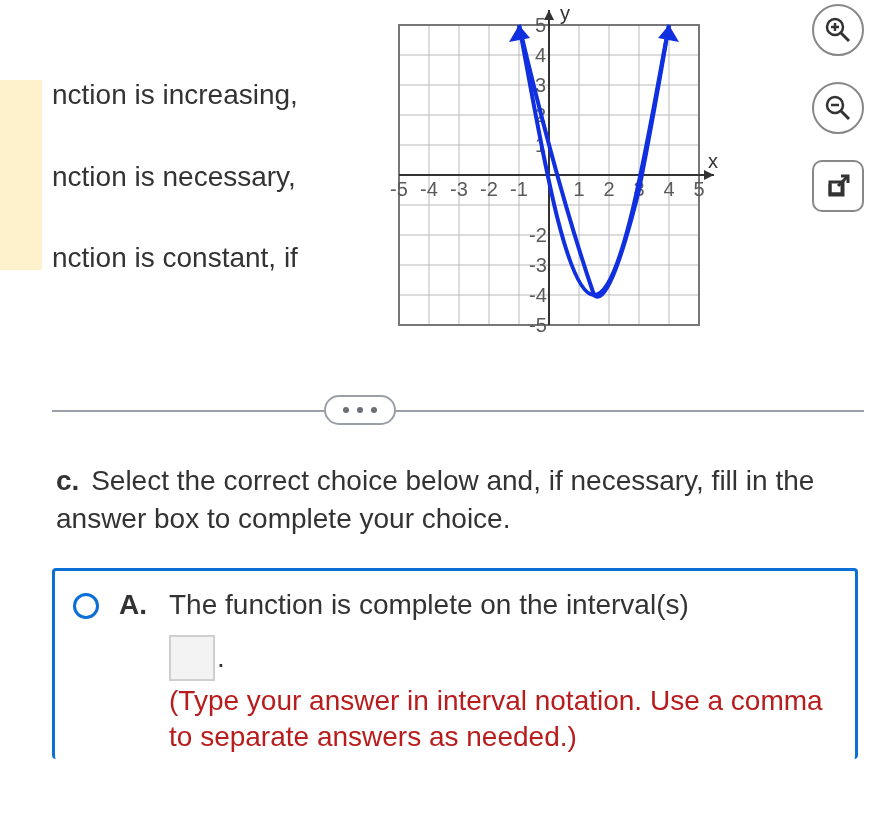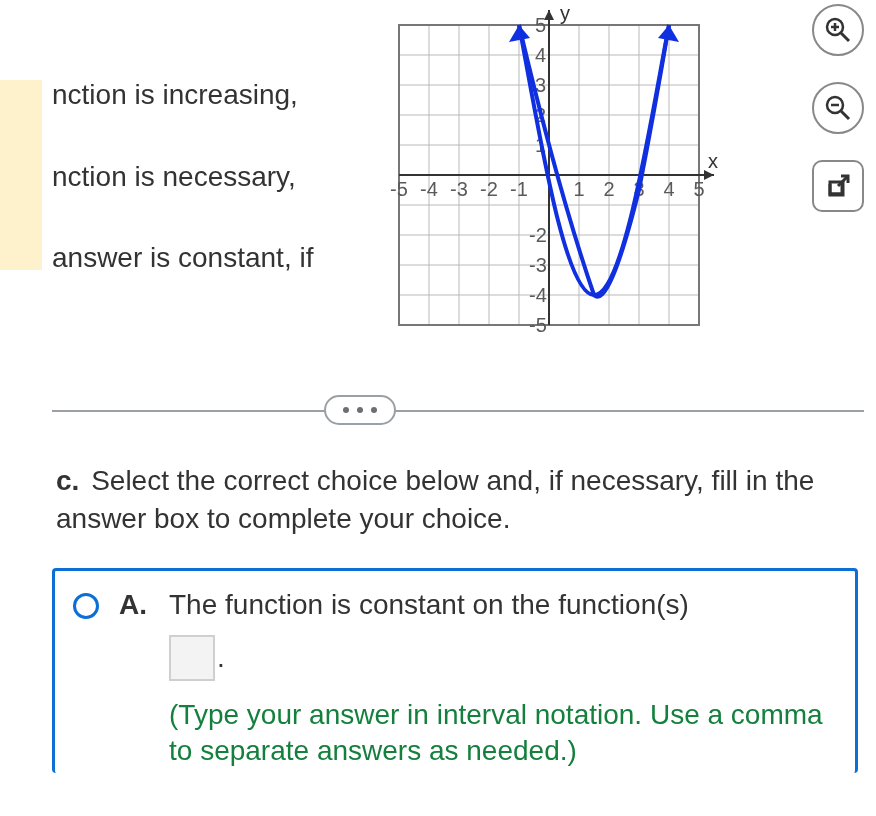--- a/index.html
+++ b/index.html
@@ -129,35 +129,35 @@
   .choice-body { flex: 1; }
   .answer-line { margin-top: 14px; display: flex; align-items: center; gap: 2px;}
   .answer-box {
     width: 46px;
     height: 46px;
     border: 2px solid #cfcfcf;
     background: #f3f3f3;
     display: inline-block;
   }
   .hint {
-    color: #15803d;
-    margin-top: 16px;
+    color: #b91c1c;
+    margin-top: 2px;
     line-height: 1.3;
   }
 </style>
 </head>
 <body>
 
 <div class="top-section">
   <div class="yellow-strip"></div>
 
   <div class="text-list">
     <div class="item">nction is increasing,</div>
     <div class="item">nction is necessary,</div>
-    <div class="item">answer is constant, if</div>
+    <div class="item">nction is constant, if</div>
   </div>
 
   <div class="graph-wrap">
     <svg class="graph-svg" viewBox="0 0 342 342">
 
       <g stroke="#b9b9b9" stroke-width="1">
         <line x1="21" y1="21" x2="321" y2="21"></line>
         <line x1="21" y1="51" x2="321" y2="51"></line>
         <line x1="21" y1="81" x2="321" y2="81"></line>
         <line x1="21" y1="111" x2="321" y2="111"></line>
@@ -272,21 +272,21 @@
 <div class="question">
   <span class="lead">c.</span>
   <span>Select the correct choice below and, if necessary, fill in the answer box to complete your choice.</span>
 </div>
 
 <div class="choice-box">
   <div class="choice-row">
     <div class="radio"></div>
     <div class="choice-label">A.</div>
     <div class="choice-body">
-      <div>The function is constant on the function(s)</div>
+      <div>The function is complete on the interval(s)</div>
       <div class="answer-line">
         <span class="answer-box"></span>
         <span>.</span>
       </div>
       <div class="hint">(Type your answer in interval notation. Use a comma to separate answers as needed.)</div>
     </div>
   </div>
 </div>
 
 </body></html>

